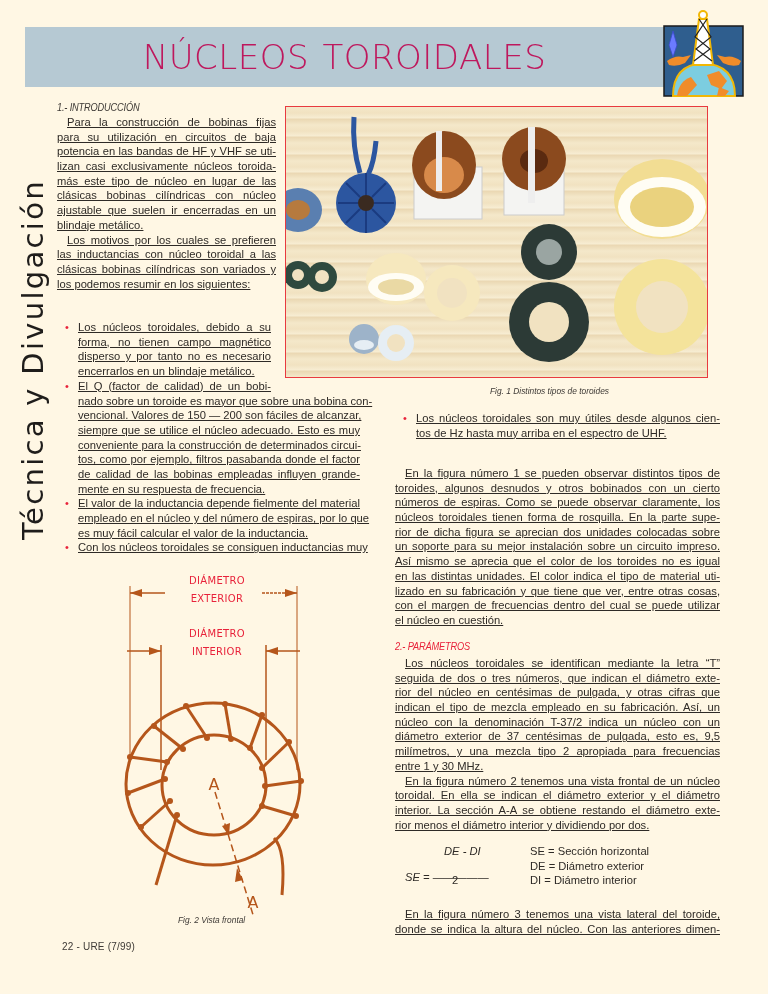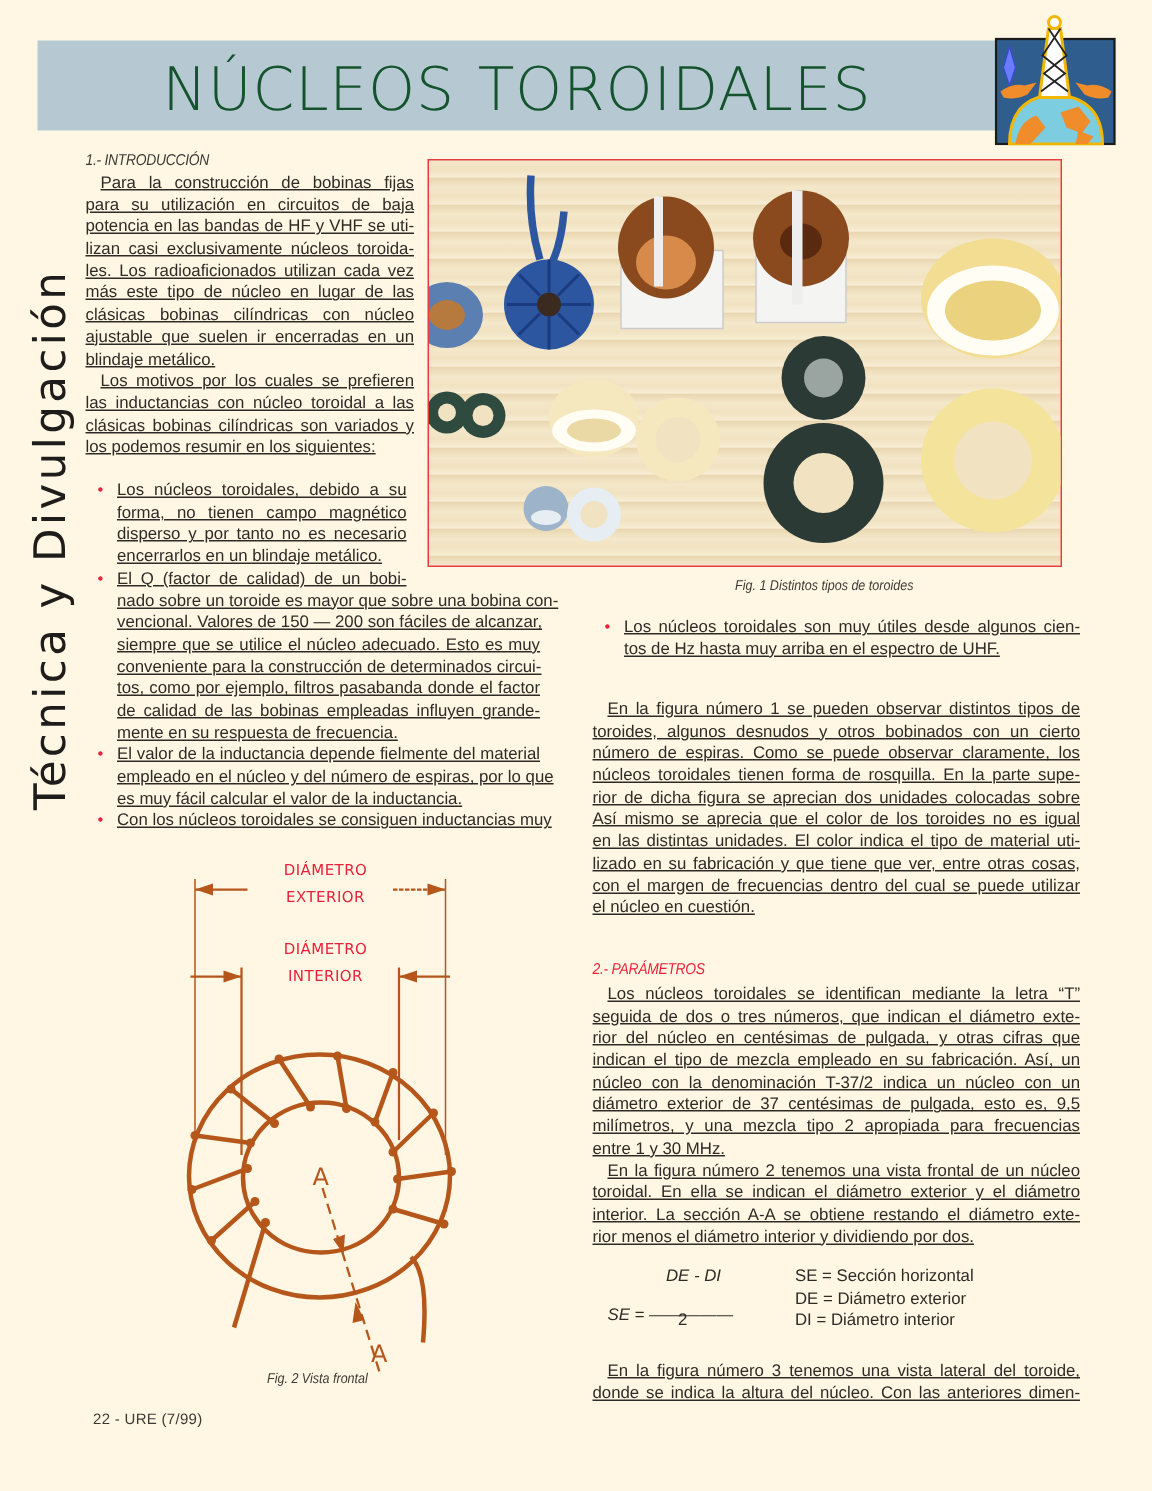--- a/index.html
+++ b/index.html
@@ -11,22 +11,22 @@
     transform-origin: 0 0; transform: rotate(-90deg);
     font-family: "DejaVu Sans", sans-serif; font-size: 29px; letter-spacing: 2.3px;
     color: #1f1d1b; white-space: nowrap; width: 515px; line-height: 26px;
   }
   .banner {
     position: absolute; left: 25px; top: 27px; width: 639px; height: 60px;
     background: #B6C9D3;
   }
   .banner-title {
     position: absolute; left: 0; right: 0; top: 10px; text-align: center;
-    font-family: "DejaVu Sans", sans-serif; font-weight: 300; font-size: 40px;
-    letter-spacing: 0.5px; color: #14532d; word-spacing: 2px;
+    font-family: "DejaVu Sans", sans-serif; font-weight: 300; font-size: 34px;
+    letter-spacing: 0.5px; color: #be185d; word-spacing: 2px;
   }
   .logo { position: absolute; left: 663px; top: 5px; width: 82px; height: 92px; }
 
   .heading { position: absolute; font-size: 10.5px; font-style: italic; font-family: "Liberation Sans Narrow", "Liberation Sans", sans-serif; letter-spacing: -0.2px; transform: scaleX(0.88); transform-origin: left; }
   .heading.gray { color: #3d3935; }
   .heading.red { color: #E8223A; }
 
   .col { position: absolute; font-size: 11.2px; line-height: 14.7px; text-decoration: underline; }
   .line { display: block; text-align: justify; text-align-last: justify; white-space: nowrap; height: 14.7px; overflow: visible; }
   .line.last { text-align-last: left; }
@@ -72,21 +72,20 @@
   </svg>
 </div>
 
 <div class="heading gray" style="left:57px; top:101px;">1.- INTRODUCCIÓN</div>
 
 <div class="col" style="left:57px; top:115px; width:219px;">
   <span class="line indent">Para la construcción de bobinas fijas</span>
   <span class="line">para su utilización en circuitos de baja</span>
   <span class="line">potencia en las bandas de HF y VHF se uti-</span>
   <span class="line">lizan casi exclusivamente núcleos toroida-</span>
-  <span class="line">les. Los radioaficionados utilizan cada vez</span>
   <span class="line">más este tipo de núcleo en lugar de las</span>
   <span class="line">clásicas bobinas cilíndricas con núcleo</span>
   <span class="line">ajustable que suelen ir encerradas en un</span>
   <span class="line last">blindaje metálico.</span>
   <span class="line indent">Los motivos por los cuales se prefieren</span>
   <span class="line">las inductancias con núcleo toroidal a las</span>
   <span class="line">clásicas bobinas cilíndricas son variados y</span>
   <span class="line last">los podemos resumir en los siguientes:</span>
 </div>
 
@@ -192,23 +191,24 @@
   <div class="bullet">
     <span class="dot">•</span>
     <span class="line">Los núcleos toroidales son muy útiles desde algunos cien-</span>
     <span class="line last">tos de Hz hasta muy arriba en el espectro de UHF.</span>
   </div>
 </div>
 
 <div class="col" style="left:395px; top:466px; width:325px;">
   <span class="line indent">En la figura número 1 se pueden observar distintos tipos de</span>
   <span class="line">toroides, algunos desnudos y otros bobinados con un cierto</span>
-  <span class="line">número de espiras. Como se puede observar claramente, los</span>
+  <span class="line">números de espiras. Como se puede observar claramente, los</span>
   <span class="line">núcleos toroidales tienen forma de rosquilla. En la parte supe-</span>
   <span class="line">rior de dicha figura se aprecian dos unidades colocadas sobre</span>
+  <span class="line">un soporte para su mejor instalación sobre un circuito impreso.</span>
   <span class="line">Así mismo se aprecia que el color de los toroides no es igual</span>
   <span class="line">en las distintas unidades. El color indica el tipo de material uti-</span>
   <span class="line">lizado en su fabricación y que tiene que ver, entre otras cosas,</span>
   <span class="line">con el margen de frecuencias dentro del cual se puede utilizar</span>
   <span class="line last">el núcleo en cuestión.</span>
 </div>
 
 <div class="heading red" style="left:395px; top:640px;">2.- PARÁMETROS</div>
 
 <div class="col" style="left:395px; top:656px; width:325px;">

